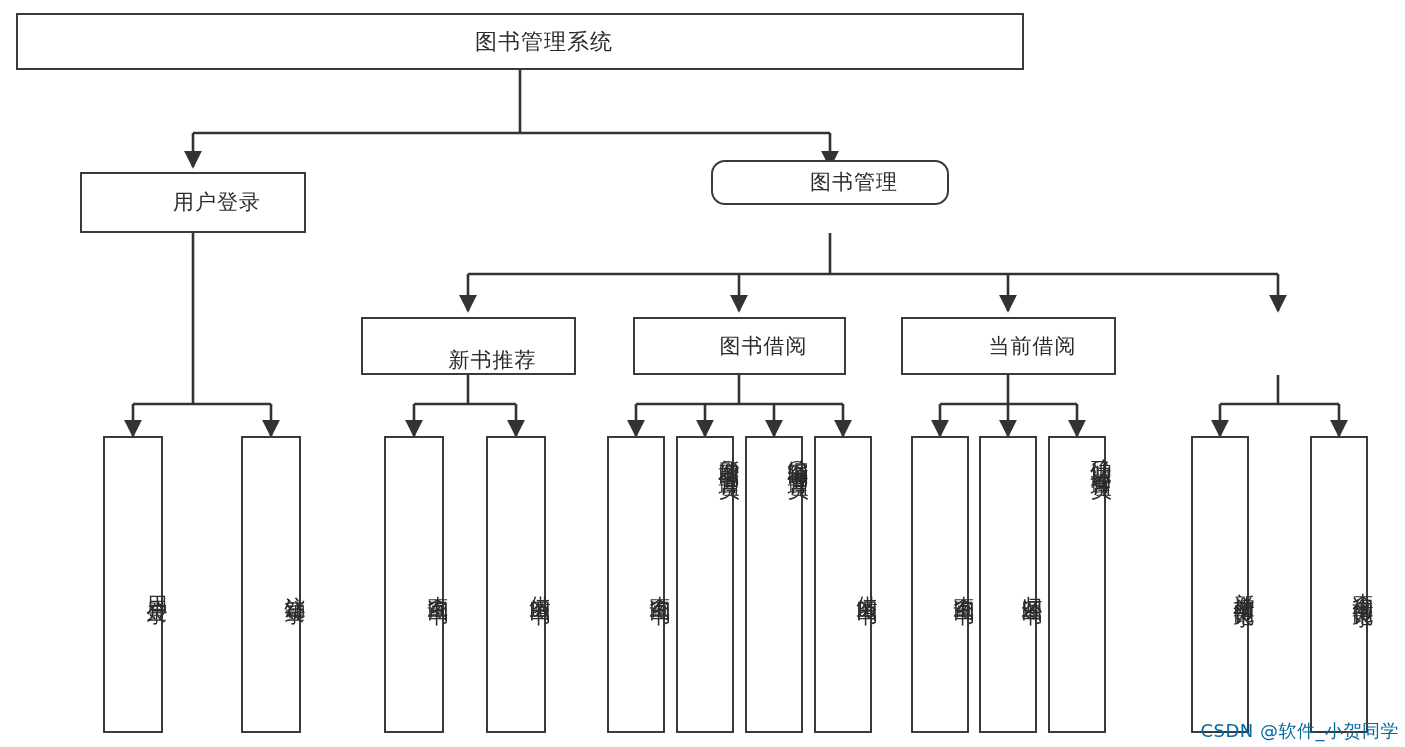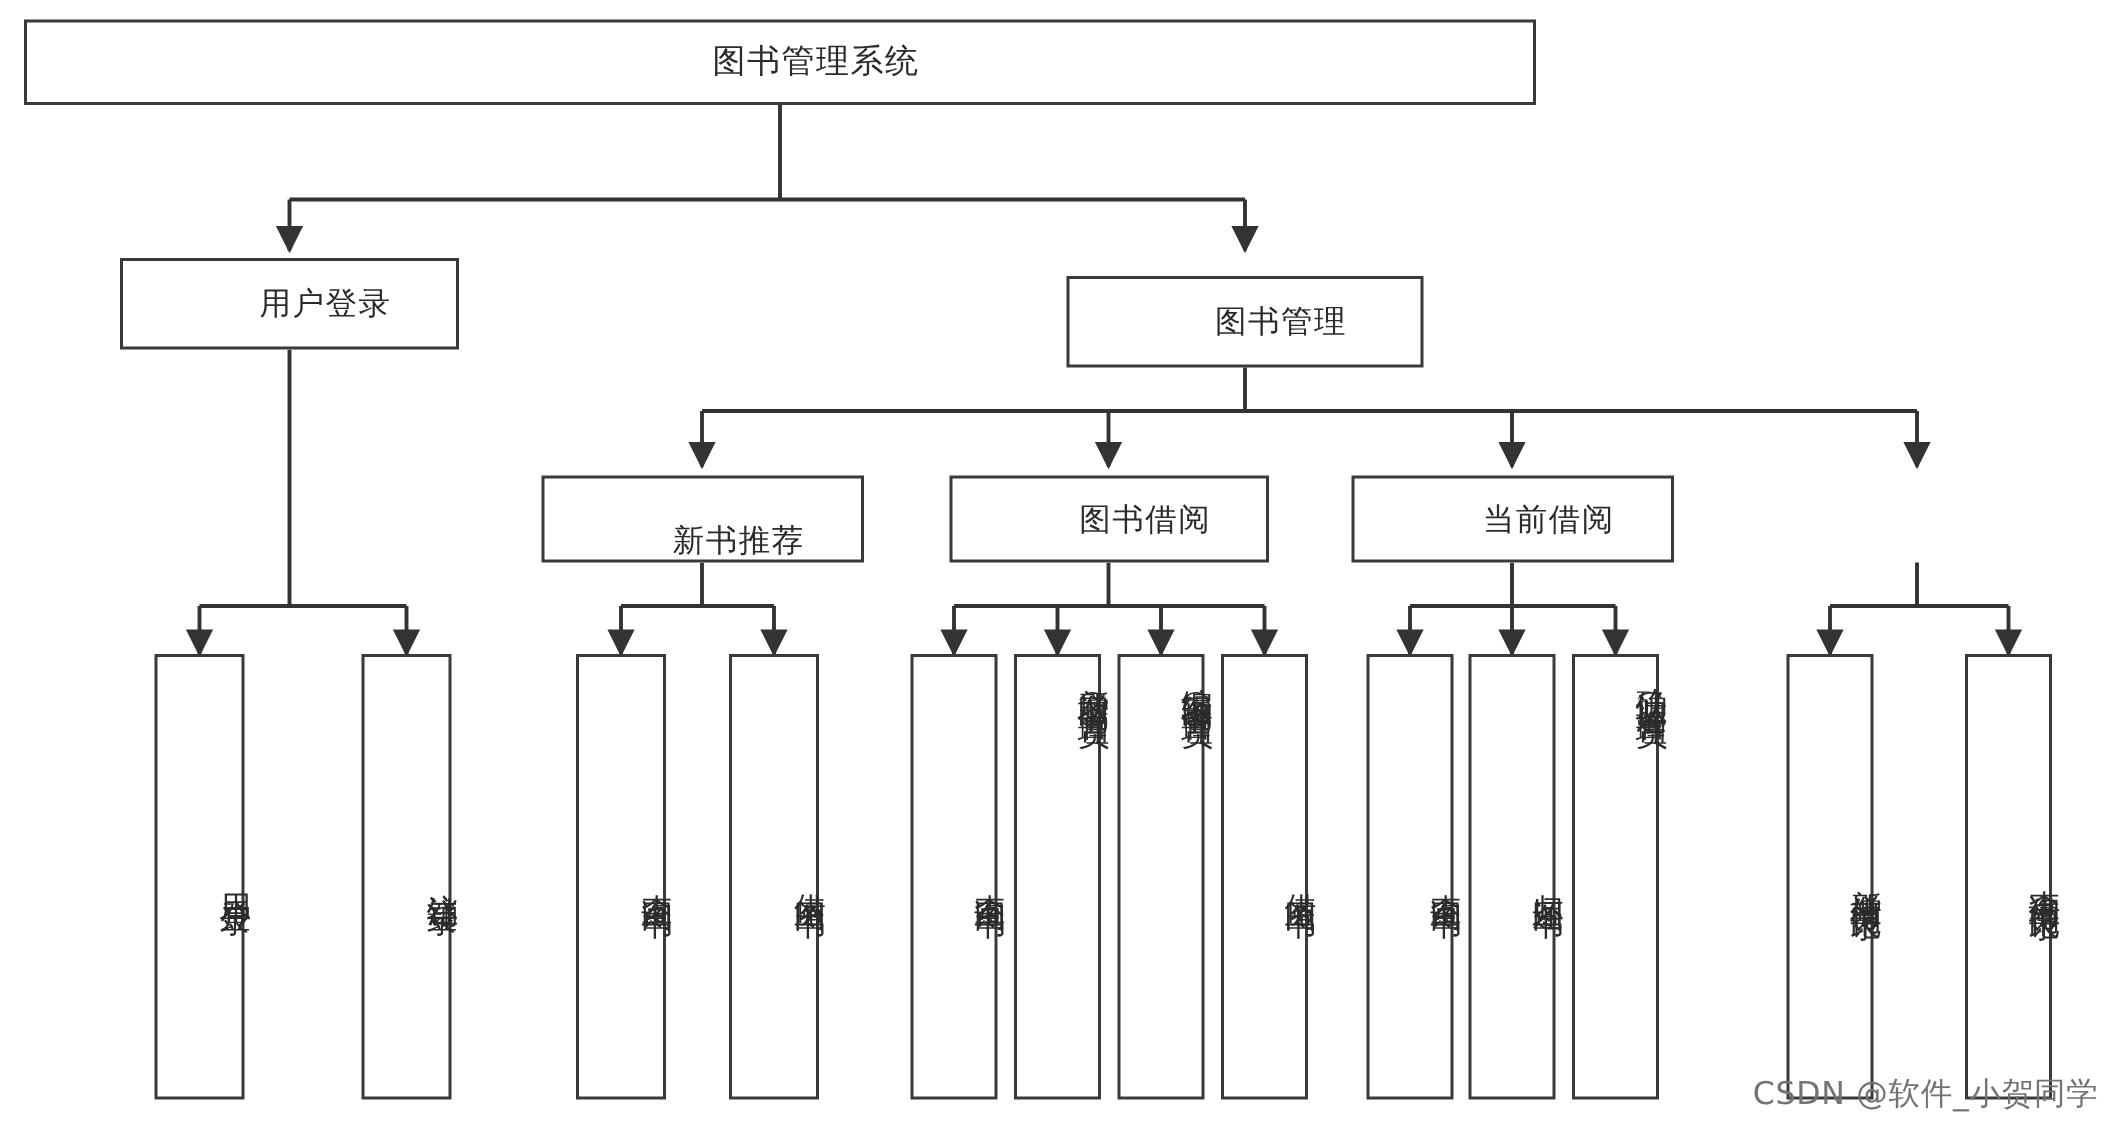--- a/index.html
+++ b/index.html
@@ -64,22 +64,22 @@
     white-space: nowrap;
   }
   .node.v.mid {
     align-items: center;
     padding-top: 0;
   }
   .watermark {
     position: absolute;
     right: 6px;
     bottom: 4px;
-    font-size: 21px;
-    color: #737373;
+    font-size: 18px;
+    color: #0369a1;
     white-space: nowrap;
     letter-spacing: 0.5px;
   }
 </style>
 </head>
 <body>
 
 <div id="canvas">
 
   <svg id="edges" xmlns="http://www.w3.org/2000/svg">
@@ -133,21 +133,21 @@
   </svg>
 
   <div class="node h root" style="left:16px; top:13px; width:1008px; height:57px;">
     <span class="lbl">图书管理系统</span>
   </div>
 
   <div class="node h" style="left:80px; top:172px; width:226px; height:61px;">
     <span class="lbl">用户登录</span>
   </div>
 
-  <div class="node h" style="left:711px; top:184px; width:238px; height:61px;">
+  <div class="node h" style="left:711px; top:160px; width:238px; height:45px;border-radius:14px;">
     <span class="lbl">图书管理</span>
   </div>
 
   <div class="node h" style="left:361px; top:317px; width:215px; height:58px;align-items:flex-end;">
     <span class="lbl">新书推荐</span>
   </div>
 
   <div class="node h" style="left:633px; top:317px; width:213px; height:58px;">
     <span class="lbl">图书借阅</span>
   </div>

